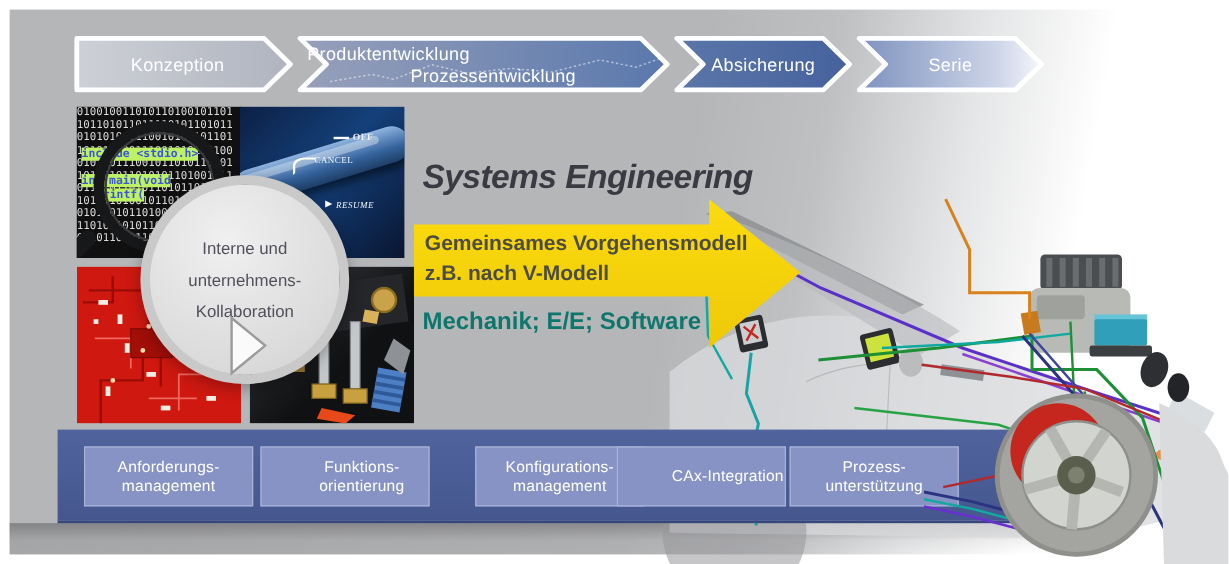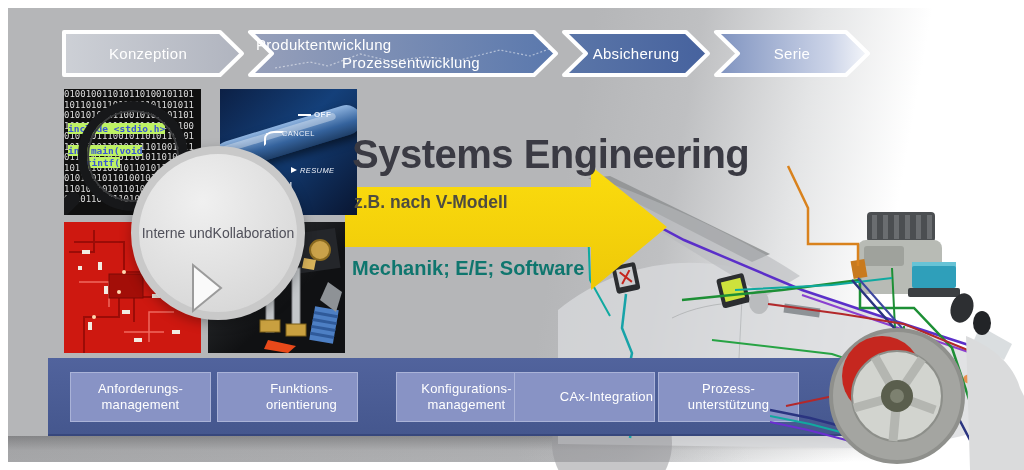--- a/index.html
+++ b/index.html
@@ -23,51 +23,51 @@
   .img-binary{left:64px;top:89px;width:137px;height:126px;background:#101010;}
   .brow{font-family:"DejaVu Sans Mono",monospace;font-size:9px;line-height:10.5px;
         color:#dcdcdc;white-space:nowrap;letter-spacing:0;}
   .codeline{position:absolute;font-family:"DejaVu Sans Mono",monospace;font-weight:bold;
         color:#3a56d4;background:#bef264;font-size:9.5px;white-space:nowrap;}
   .glass{position:absolute;left:14px;top:12px;width:92px;height:92px;border:9px solid #17181a;
         border-radius:50%;box-shadow:inset 0 0 0 2px #3a3b3d;}
   .glass-handle{position:absolute;left:14px;top:98px;width:44px;height:14px;background:#17181a;
         border-radius:7px;transform:rotate(135deg);transform-origin:left center;}
 
-  .img-cruise{left:220px;top:89px;width:137px;height:126px;
-        background:linear-gradient(135deg,#0c2045 0%,#14407a 45%,#091632 100%);}
+  .img-cruise{left:200px;top:89px;width:137px;height:126px;
+        background:linear-gradient(135deg,#0c2045 0%,#14407a 45%,#091632 100%);font-family:Liberation Serif, serif;}
   .stalk{position:absolute;left:-8px;top:34px;width:152px;height:30px;border-radius:15px;
         background:linear-gradient(#8fb4e0,#35639d 60%,#1f3f68);transform:rotate(-17deg);
         box-shadow:0 5px 8px rgba(0,0,0,.55);}
   .stalk-hi{position:absolute;left:10px;top:4px;width:118px;height:7px;border-radius:4px;
         background:rgba(255,255,255,.35);}
   .cruise-label{position:absolute;color:#eef2fa;font-size:7.5px;letter-spacing:.4px;}
   .cl-off{left:94px;top:21px;font-weight:bold;font-size:8px;}
   .cl-cancel{left:62px;top:40px;}
   .cl-on{left:58px;top:55px;font-weight:bold;font-size:9px;margin-top:36px;}
   .cl-resume{left:80px;top:77px;font-style:italic;}
   .ind-line{position:absolute;left:78px;top:25px;width:13px;height:2px;background:#fff;}
   .ind-arc{position:absolute;left:44px;top:42px;width:16px;height:11px;border:2px solid transparent;
         border-top:2px solid #fff;border-left:2px solid #fff;border-radius:50% 0 0 0;}
   .ind-tri{position:absolute;left:71px;top:78px;width:0;height:0;
         border-left:6px solid #fff;border-top:3px solid transparent;border-bottom:3px solid transparent;}
 
   .img-pcb{left:64px;top:222px;width:137px;height:131px;}
   .img-engine{left:208px;top:222px;width:137px;height:131px;}
 
   
-  .collab{left:131px;top:146px;width:158px;height:158px;border-radius:50%;
+  .collab{left:117px;top:146px;width:158px;height:158px;border-radius:50%;
       border:8px solid #c9c9c9;box-shadow:0 4px 12px rgba(0,0,0,.28);
       background:radial-gradient(circle at 40% 30%,#f0f0f0,#dadada 72%,#d0d0d0);
-      display:flex;flex-direction:row;align-items:center;justify-content:center;
+      display:flex;flex-direction:column;align-items:center;justify-content:center;
       text-align:center;color:#50505a;font-size:14px;line-height:26px;}
   .cursor-svg{left:190px;top:262px;}
 
   
-  .se-title{left:352px;top:132px;font-size:40px;font-weight:bold;color:#3a3a43;letter-spacing:-.5px;}
+  .se-title{left:352px;top:132px;font-size:28px;font-weight:bold;color:#3a3a43;letter-spacing:-.5px;font-style:italic;}
   .se-model{left:354px;top:190px;font-size:17.5px;font-weight:bold;color:#4d4c41;line-height:25px;}
   .se-disc{left:352px;top:257px;font-size:20px;font-weight:bold;color:#0f766e;}
 
   
   .yellow-svg{left:345px;top:158px;}
 
   
   .bbar{left:48px;top:358px;width:818px;height:78px;
       background:linear-gradient(#51639d,#45578e);border-bottom:2px solid #37477c;box-sizing:border-box;}
   .bbox{position:absolute;top:14px;width:141px;height:50px;background:#8893c5;
@@ -307,28 +307,30 @@
         <rect x="104" y="105" width="24" height="3" fill="#2f5a9a"></rect>
           <rect x="104" y="112" width="24" height="3" fill="#2f5a9a"></rect>
       </g>
       <polygon points="60,118 88,124 80,131 56,127" fill="#e8491a"></polygon>
       <polygon points="120,60 134,70 128,90 112,78" fill="#8e9296"></polygon>
     </svg>
   </div>
 
   <div class="abs collab">
     <div>Interne und</div>
+    <div>unternehmens-</div>
     <div>Kollaboration</div>
   </div>
   <svg class="abs cursor-svg" width="36" height="52" viewBox="0 0 36 52">
     <polygon points="3,3 31,26 3,49" fill="#fafafa" stroke="#9b9b9b" stroke-width="2"></polygon>
   </svg>
 
   <div class="abs se-title">Systems Engineering</div>
   <div class="abs se-model">
+    <div>Gemeinsames Vorgehensmodell</div>
     <div>z.B. nach V-Modell</div>
   </div>
   <div class="abs se-disc">Mechanik; E/E; Software</div>
 
   <div class="abs bbar">
     <div class="bbox bbox1">
       <div>Anforderungs-</div>
       <div>management</div>
     </div>
     <div class="bbox bbox2">

